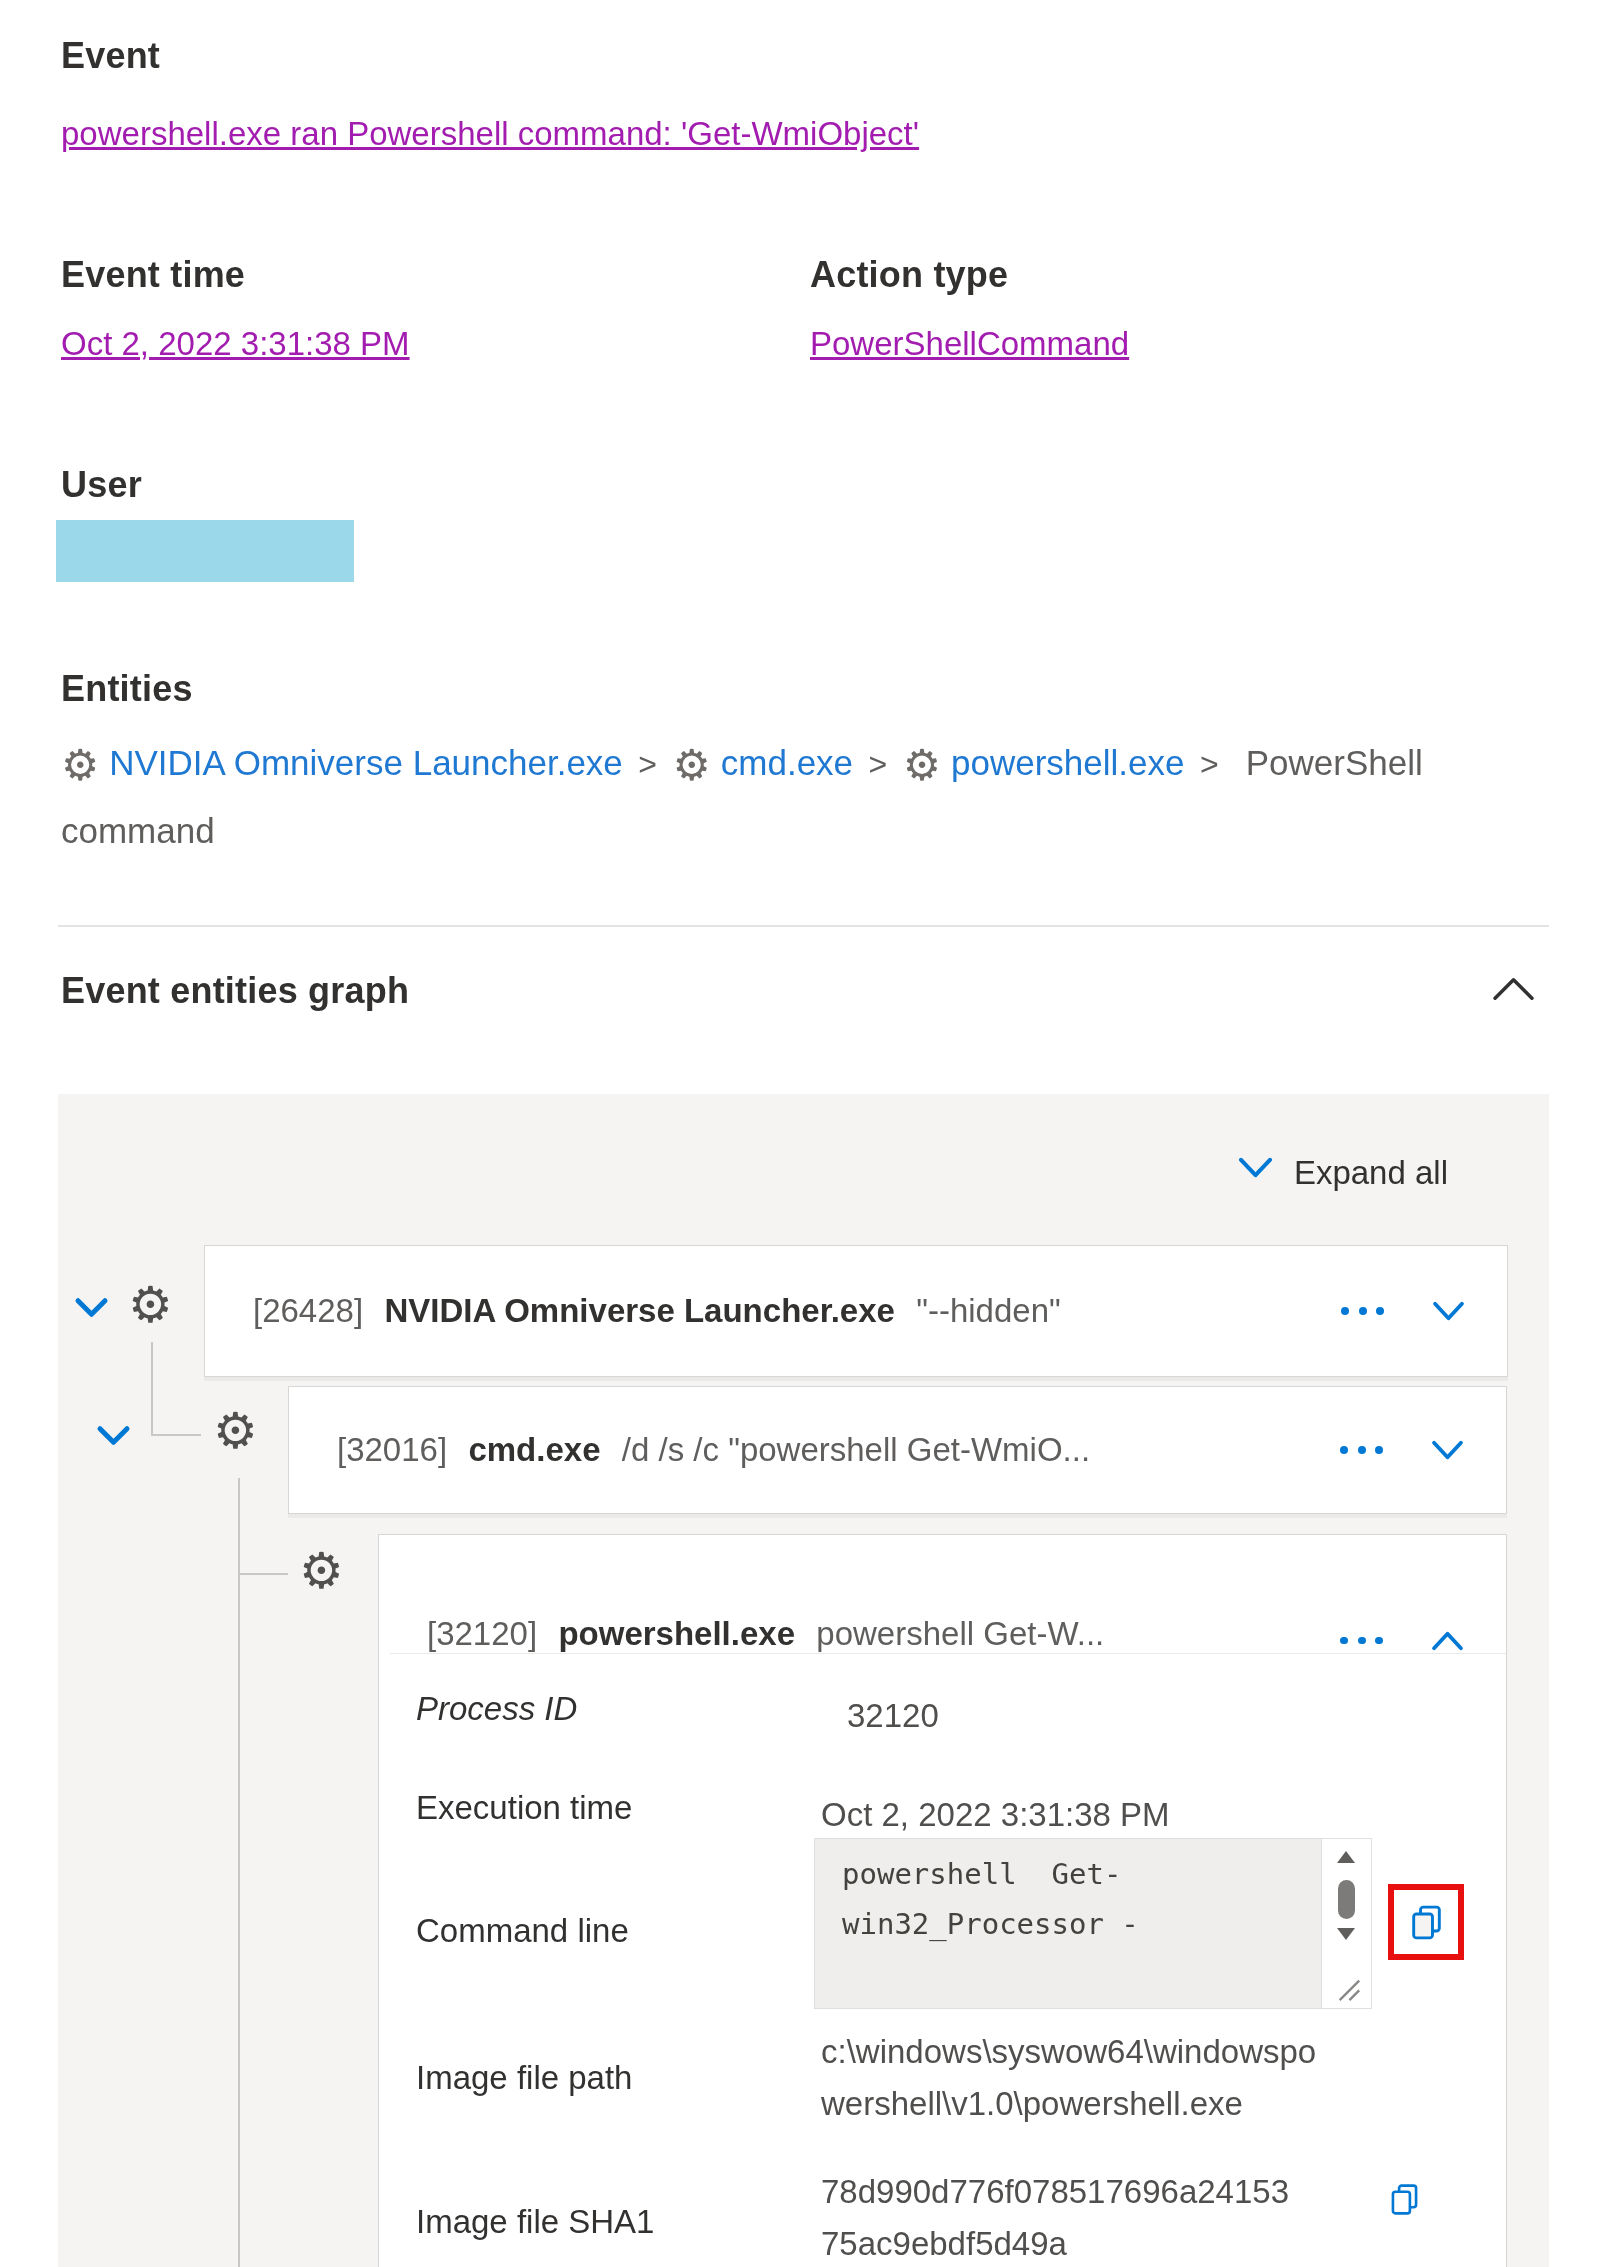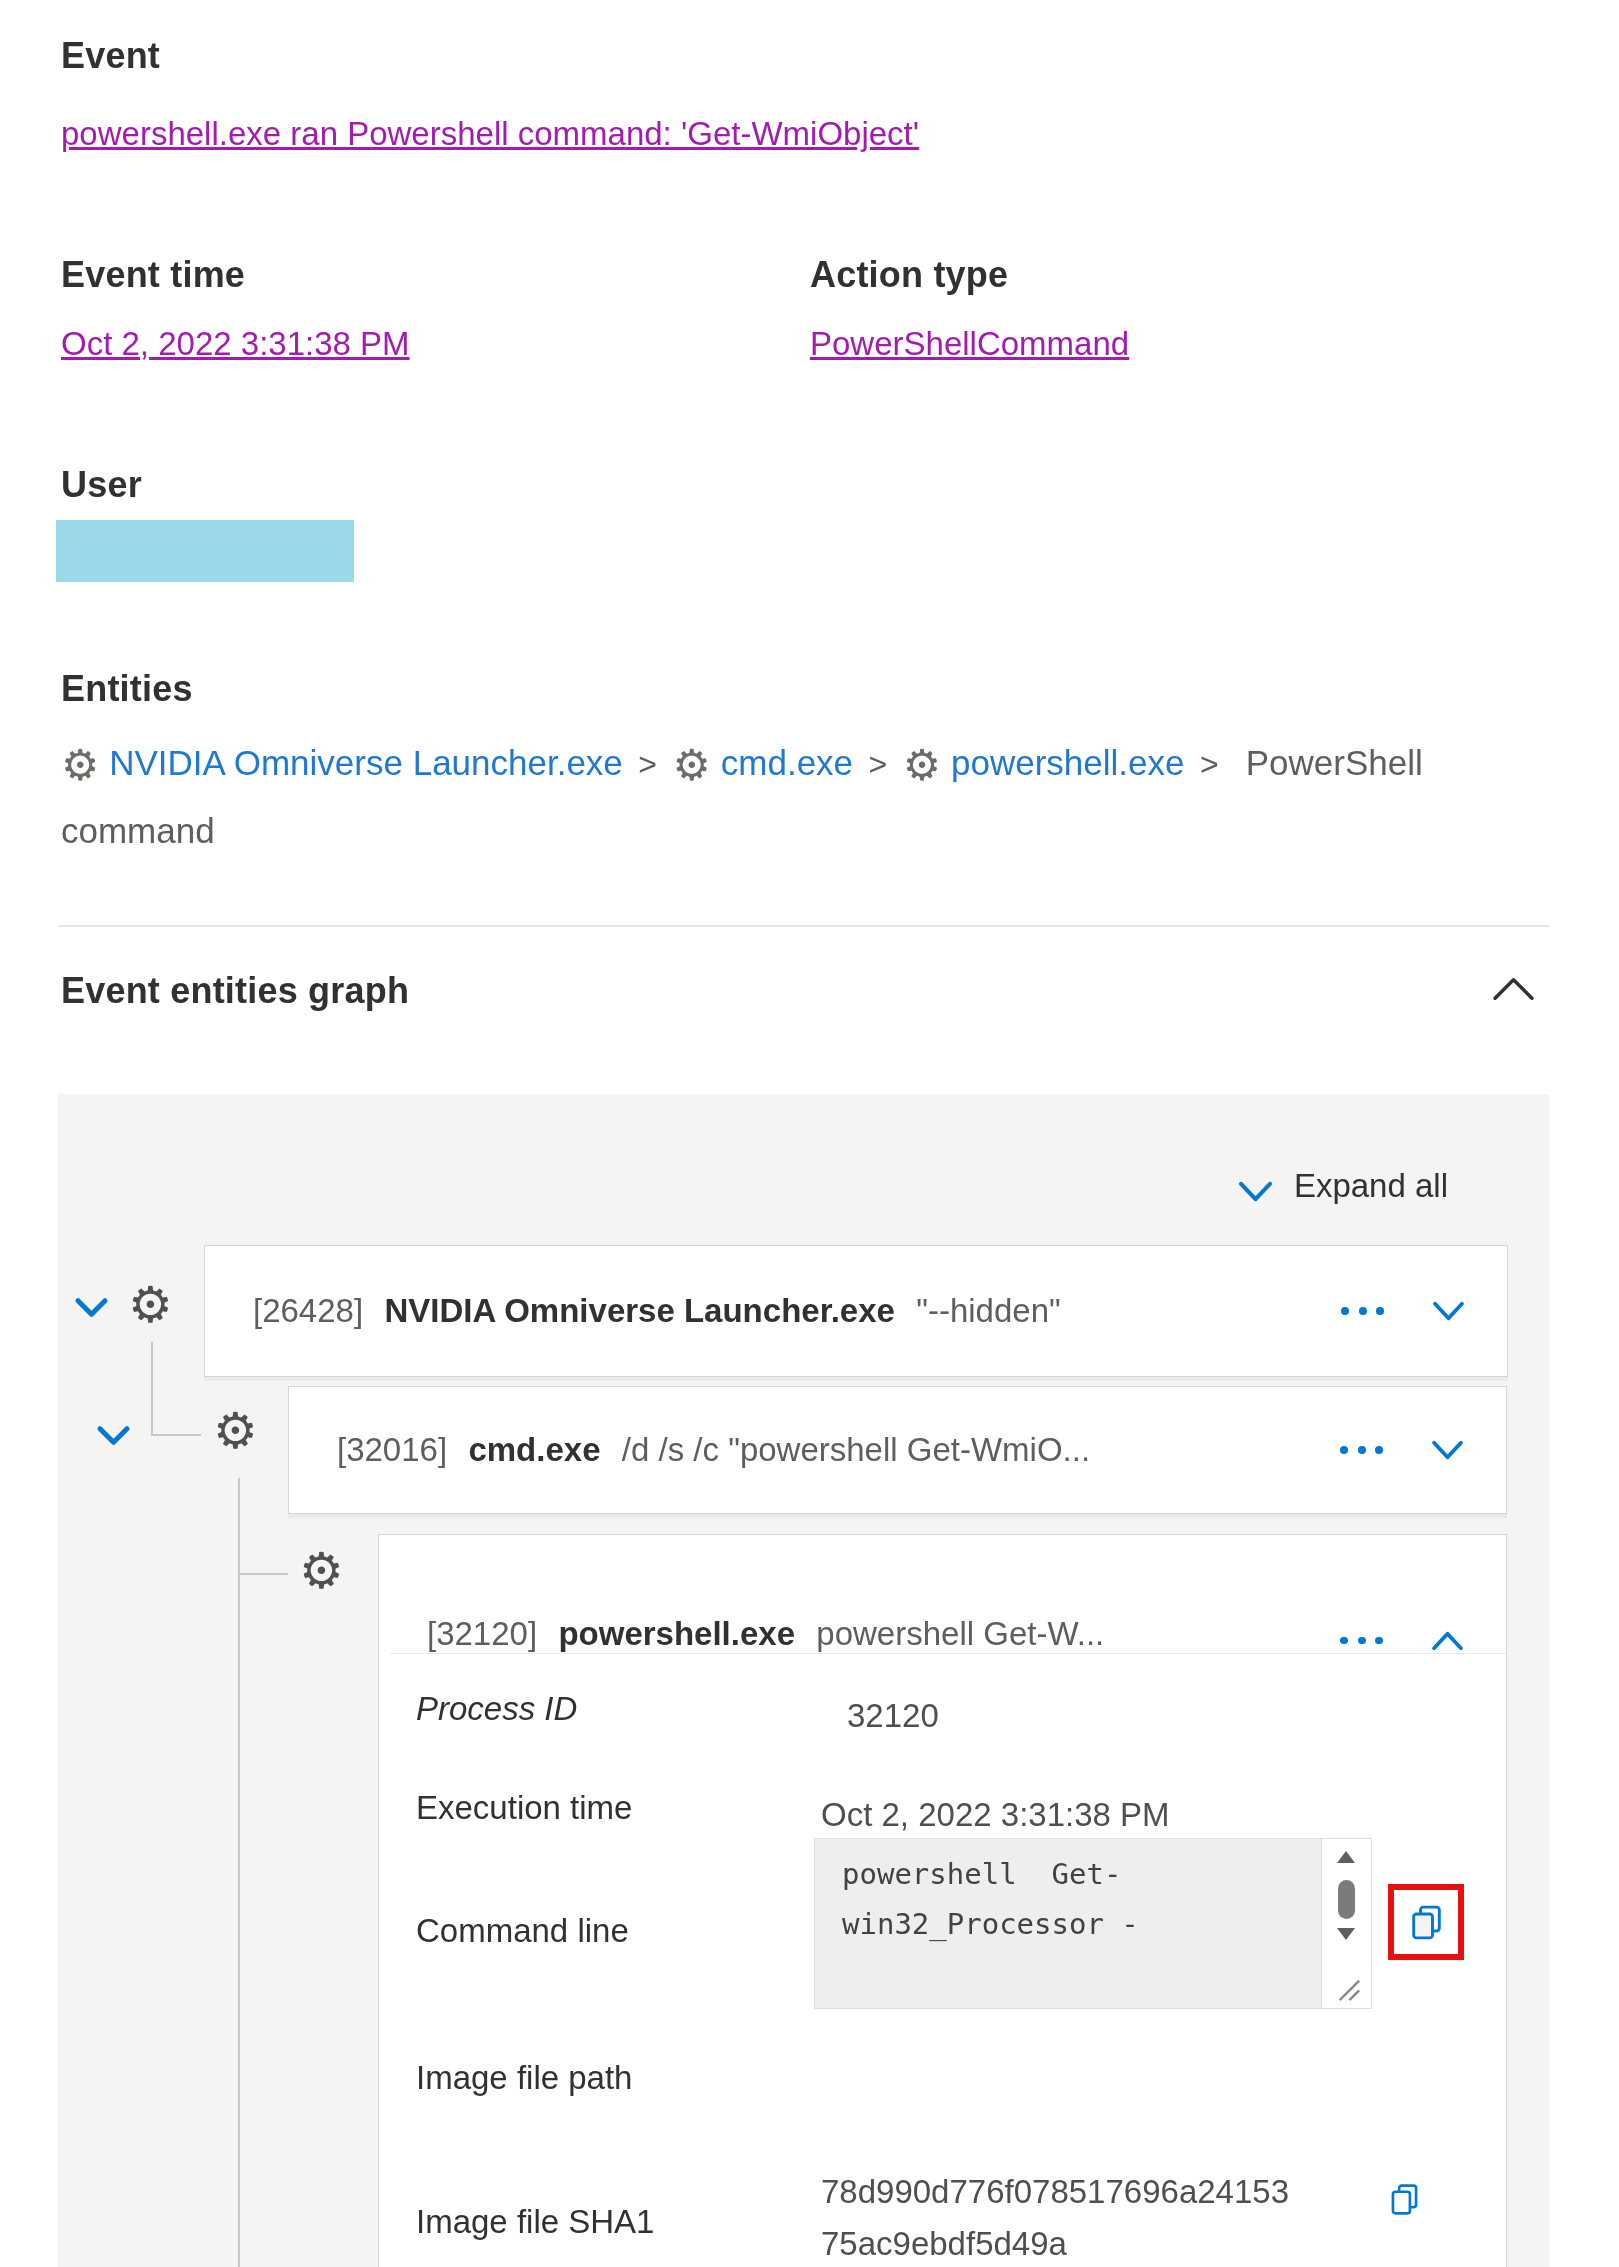--- a/index.html
+++ b/index.html
@@ -13,21 +13,21 @@
   
   .crumbs{font-size:35px;line-height:66px;color:#605e5c;}
   .crumbs a{color:#1f78d1;text-decoration:none;}
   .crumb-gear{font-size:43px;color:#6e6b68;vertical-align:-4.9px;margin-right:9.7px;font-family:"DejaVu Sans",sans-serif;}
   .crumb-sep{margin:0 15.5px;color:#605e5c;font-size:32px;}
   .crumb-tail{padding-left:11.6px;color:#605e5c;}
 
   
   .panel{position:absolute;left:58px;top:1094px;width:1491px;height:1174px;background:#f5f4f2;overflow:hidden;}
 
-  .expand-all{position:absolute;top:73px;right:101px;display:flex;align-items:flex-end;gap:19.4px;cursor:pointer;}
+  .expand-all{position:absolute;top:60px;right:101px;display:flex;align-items:flex-start;gap:19.4px;cursor:pointer;}
   .expand-all span{font-size:33px;color:#323130;}
 
   .tline{position:absolute;background:#c9c7c5;}
   .tree-gear{position:absolute;font-size:50px;line-height:50px;color:#52504e;font-family:"DejaVu Sans",sans-serif;}
 
   .node-card{position:absolute;background:#fff;border:1px solid #d8d6d4;box-shadow:0 3.9px 0 rgba(0,0,0,0.04);padding-left:11px;}
   .node-head{display:flex;align-items:center;height:100%;padding:0 41px 0 37px;font-size:33px;}
   .node-pid{color:#605e5c;margin-right:21.3px;flex:0 0 auto;}
   .node-name{font-weight:700;color:#323130;margin-right:21.3px;white-space:nowrap;flex:0 0 auto;}
   .node-args{color:#605e5c;white-space:nowrap;overflow:hidden;text-overflow:clip;}
@@ -191,20 +191,21 @@
       </div>
 
       <div class="redbox" style="--bg:#f5f4f2;">
         <svg class="copy-svg" width="41" height="41" viewBox="0 0 24 24">
           <rect x="8.5" y="3" width="11" height="14" rx="1.6"></rect>
           <rect class="front" x="4.5" y="7" width="11" height="14" rx="1.6"></rect>
         </svg>
       </div>
 
       <div class="detail-label" style="top:524px;">Image file path</div>
+      <div class="detail-value" style="top:491px;width:505px;word-break:break-all;">c:\windows\syswow64\windowspowershell\v1.0\powershell.exe</div>
 
       <div class="detail-label" style="top:668px;">Image file SHA1</div>
       <div class="detail-value" style="top:631px;width:475px;word-break:break-all;">78d990d776f078517696a2415375ac9ebdf5d49a</div>
 
       <div class="abs" style="left:1007px;top:646px;--bg:#ffffff;">
         <svg class="copy-svg" width="37" height="37" viewBox="0 0 24 24">
           <rect x="8.5" y="3" width="11" height="14" rx="1.6"></rect>
           <rect class="front" x="4.5" y="7" width="11" height="14" rx="1.6"></rect>
         </svg>
       </div>

